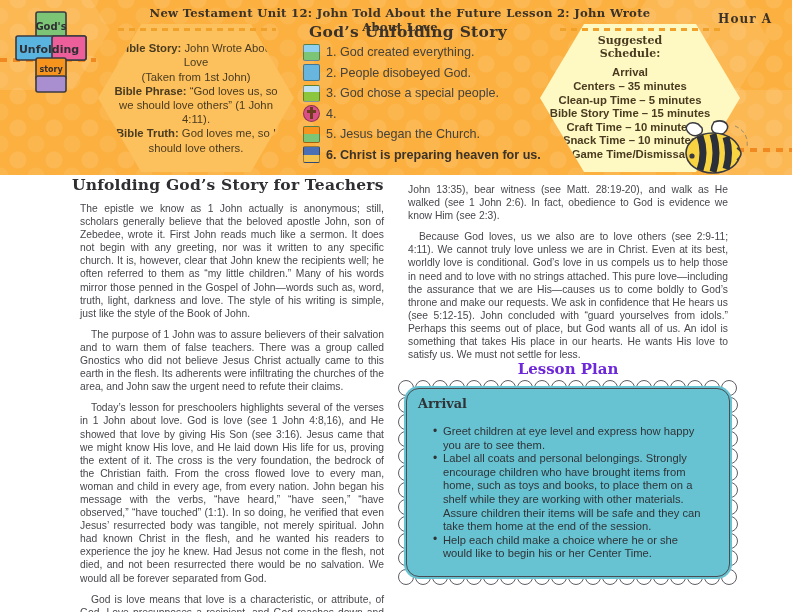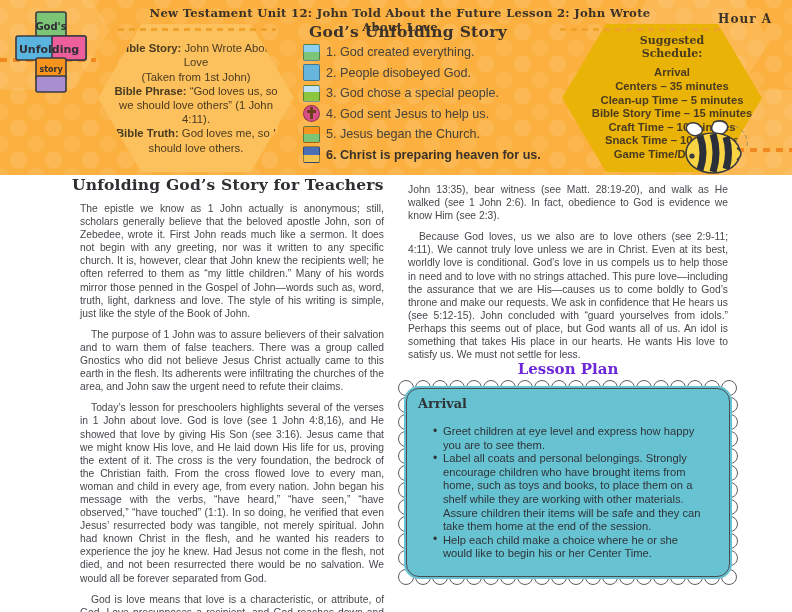--- a/index.html
+++ b/index.html
@@ -68,24 +68,24 @@
   .mi-1{background:linear-gradient(#8fd0ee 0 45%,#7cc576 45% 100%);}
   .mi-2{background:#68b5dd;}
   .mi-3{background:linear-gradient(#bfe3f5 0 40%,#8cc63f 40% 100%);}
   .mi-4{background:#d94f86;border-radius:50%;}
   .mi-5{background:linear-gradient(#f7941e 0 50%,#7cc576 50% 100%);}
   .mi-6{background:linear-gradient(#4a6fb5 0 55%,#f2c14e 55% 100%);}
   .mi-4::before{content:"";position:absolute;left:6px;top:1px;width:2.5px;height:12px;background:#6b3f1d;}
   .mi-4::after{content:"";position:absolute;left:2.5px;top:4px;width:9px;height:2.5px;background:#6b3f1d;}
   
   #sched-hex{
-    position:absolute;left:562px;top:24px;width:200px;height:148px;
-    background:#eab308;
+    position:absolute;left:540px;top:24px;width:200px;height:148px;
+    background:#fef9c3;
     clip-path:polygon(22% 0%,78% 0%,100% 50%,78% 100%,22% 100%,0% 50%);
-    display:flex;align-items:center;justify-content:flex-end;
+    display:flex;align-items:center;justify-content:flex-start;
   }
   #sched-hex .inner{width:180px;text-align:center;color:#4a3b20;}
   #sched-title{font-family:"DejaVu Serif",serif;font-weight:bold;font-size:11px;line-height:13px;margin-bottom:6px;}
   .sched-row{font-size:11.3px;line-height:13.6px;font-weight:bold;color:#4a3b20;}
   #sched-dash{
     position:absolute;left:560px;top:28px;width:160px;height:3px;
     background-image:repeating-linear-gradient(90deg,#f0a12a 0 6px,transparent 6px 11px);
   }
   #hour-label{
     position:absolute;right:20px;top:12px;
@@ -187,21 +187,21 @@
     <div class="story-item">
       <span class="mini-icon mi-2"></span>
       <span>2.</span>&nbsp;<span>People disobeyed God.</span>
     </div>
     <div class="story-item">
       <span class="mini-icon mi-3"></span>
       <span>3.</span>&nbsp;<span>God chose a special people.</span>
     </div>
     <div class="story-item">
       <span class="mini-icon mi-4"></span>
-      <span>4.</span>&nbsp;<span>God sent Jesus to help us.</span>
+      <span>4.</span>&nbsp;
     </div>
     <div class="story-item">
       <span class="mini-icon mi-5"></span>
       <span>5.</span>&nbsp;<span>Jesus began the Church.</span>
     </div>
     <div class="story-item last">
       <span class="mini-icon mi-6"></span>
       <span>6.</span>&nbsp;<span>Christ is preparing heaven for us.</span>
     </div>
   </div>

